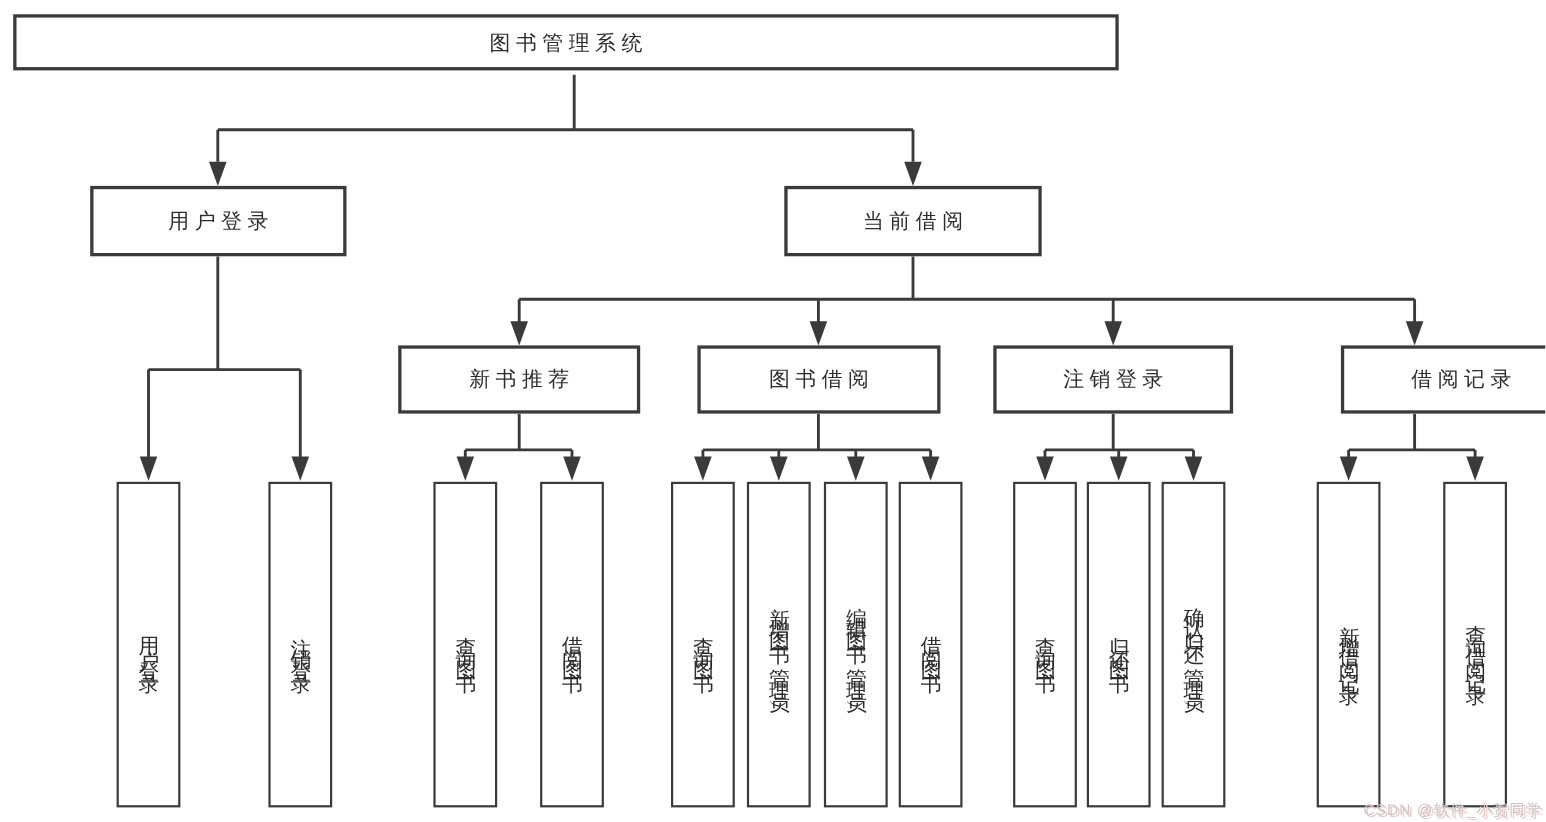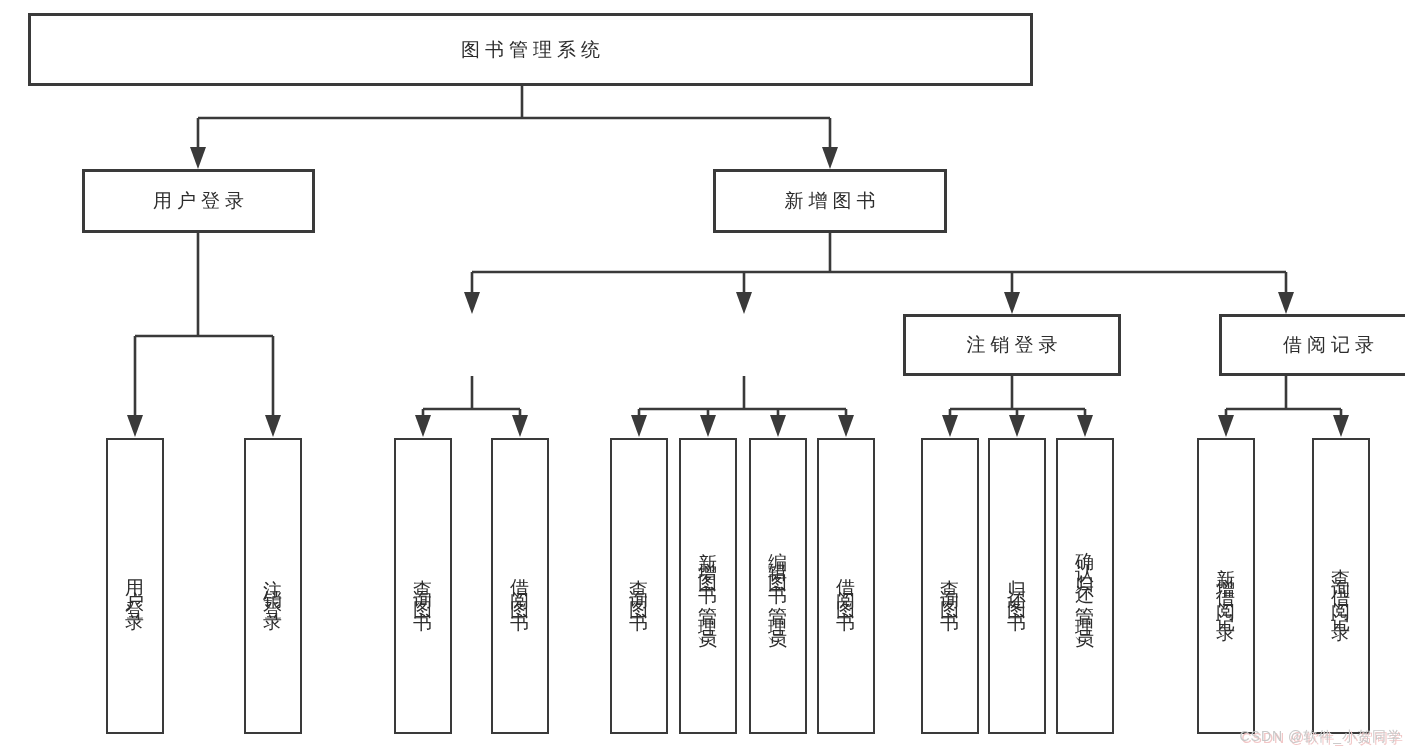--- a/index.html
+++ b/index.html
@@ -84,31 +84,37 @@
       <polygon points="770,415 786,415 778,437"></polygon>
       <polygon points="838,415 854,415 846,437"></polygon>
       <polygon points="942,415 958,415 950,437"></polygon>
       <polygon points="1009,415 1025,415 1017,437"></polygon>
       <polygon points="1077,415 1093,415 1085,437"></polygon>
       <polygon points="1218,415 1234,415 1226,437"></polygon>
       <polygon points="1333,415 1349,415 1341,437"></polygon>
     </g>
   </svg>
 
-  <div class="box h" style="left:28px;top:13px;width:1005px;height:73px">
+  <div class="box h" style="left:12px;top:13px;width:1005px;height:51px">
     <span class="lbl">图书管理系统</span>
   </div>
 
   <div class="box h" style="left:82px;top:169px;width:233px;height:64px">
     <span class="lbl">用户登录</span>
   </div>
   <div class="box h" style="left:713px;top:169px;width:234px;height:64px">
-    <span class="lbl">新增图书</span>
+    <span class="lbl">当前借阅</span>
   </div>
 
+  <div class="box h" style="left:362px;top:314px;width:220px;height:62px">
+    <span class="lbl">新书推荐</span>
+  </div>
+  <div class="box h" style="left:634px;top:314px;width:221px;height:62px">
+    <span class="lbl">图书借阅</span>
+  </div>
   <div class="box h" style="left:903px;top:314px;width:218px;height:62px">
     <span class="lbl">注销登录</span>
   </div>
   <div class="box h" style="left:1219px;top:314px;width:219px;height:62px">
     <span class="lbl">借阅记录</span>
   </div>
 
   <div class="box v" style="left:106px;top:438px;width:58px;height:296px">
     <span class="lbl">用户登录</span>
   </div>

